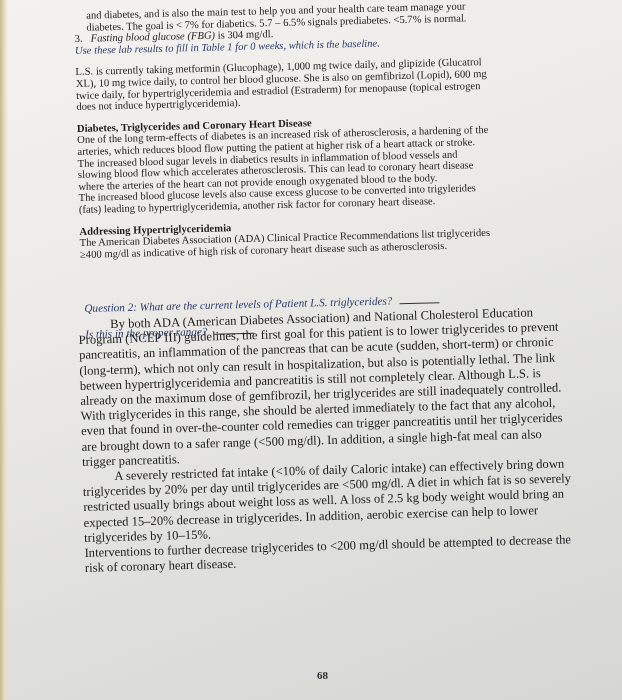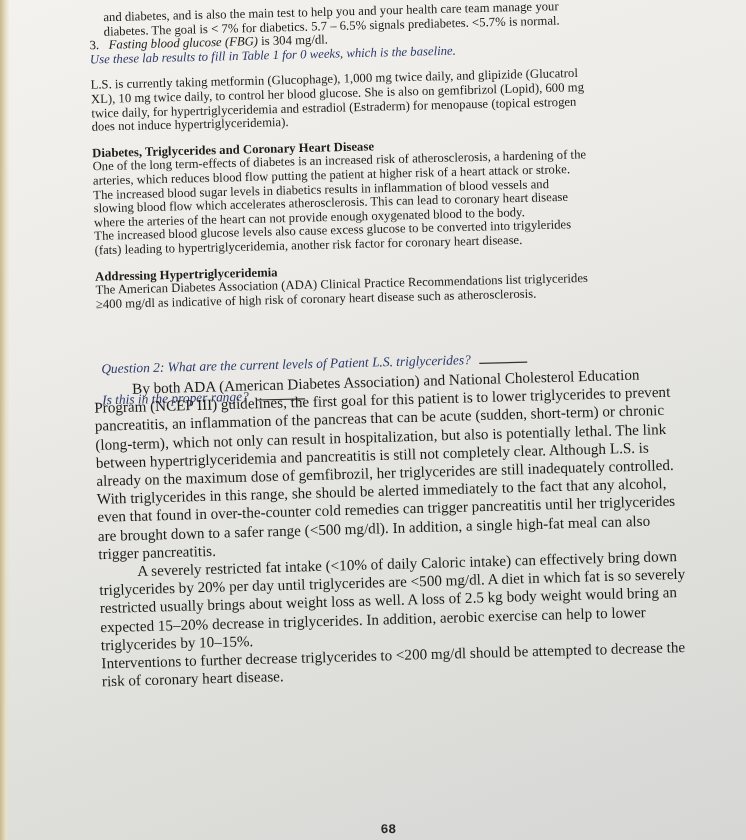--- a/index.html
+++ b/index.html
@@ -30,22 +30,22 @@
     position: absolute; left: 78px; top: 318px; width: 520px;
     font-size: 12.6px; line-height: 15.2px;
     transform: rotate(-1.6deg); transform-origin: 0 0;
   }
   .body2 p { margin: 0; }
   .first-indent { text-indent: 32px; }
   .blank { display: inline-block; width: 40px; border-bottom: 1px solid #333; height: 9px; margin-left: 4px; }
   .qsec { position: absolute; left: 84px; top: 290px; width: 500px; font-size: 11.2px; line-height: 15px;
     transform: rotate(-1.4deg); transform-origin: 0 0; }
   .page-number {
-    position: absolute; left: 317px; top: 686px;
-    font-family: Liberation Mono, monospace; font-weight: bold; font-size: 11px; color: #2a2a2a;
+    position: absolute; left: 317px; top: 669px;
+    font-family: Liberation Serif, serif; font-weight: bold; font-size: 11px; color: #2a2a2a;
   }
 </style>
 </head>
 <body>
 
 <div class="left-edge"></div>
 
 <div class="page">
   <div class="indent">
     <p>and diabetes, and is also the main test to help you and your health care team manage your</p>

